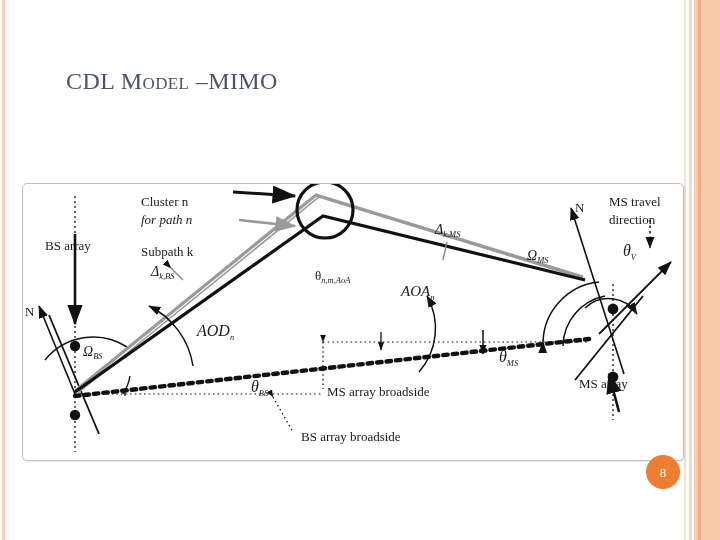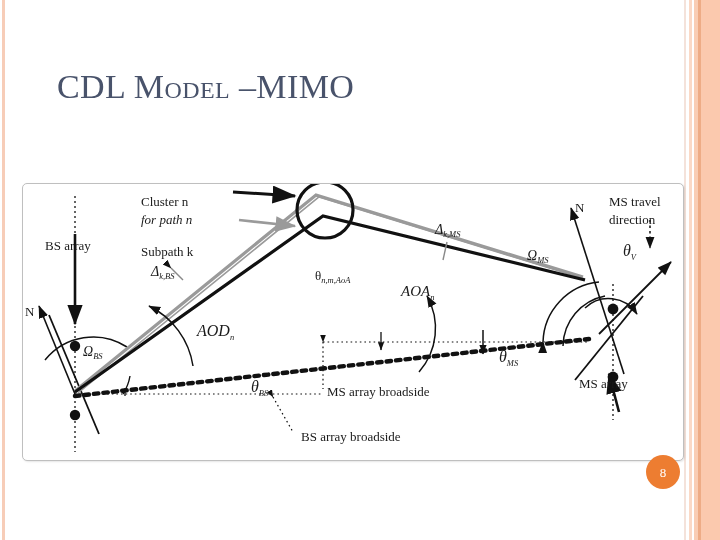--- a/index.html
+++ b/index.html
@@ -36,23 +36,23 @@
   .er2 { left:2px;  width:3px;  background:#ffffff; }
   .er3 { left:5px;  width:3px;  background:#fbd9c6; }
   .er4 { left:8px;  width:2px;  background:#ffffff; }
   .er5 { left:10px; width:4px;  background:#f9cdb4; }
   .er6 { left:14px; width:3px;  background:#eeac86; }
   .er7 { left:17px; width:19px; background:#fbc9ae; }
 
   
   .title {
     position: absolute;
-    left: 57px;
+    left: 66px;
     top: 68px;
-    font-size: 34px;
+    font-size: 24px;
     color: #49536b;
     letter-spacing: 0.4px;
     font-variant: small-caps;
     white-space: nowrap;
     font-family: "Liberation Serif", "DejaVu Serif", serif;
   }
 
   
   .diagram-frame {
     position: absolute;

